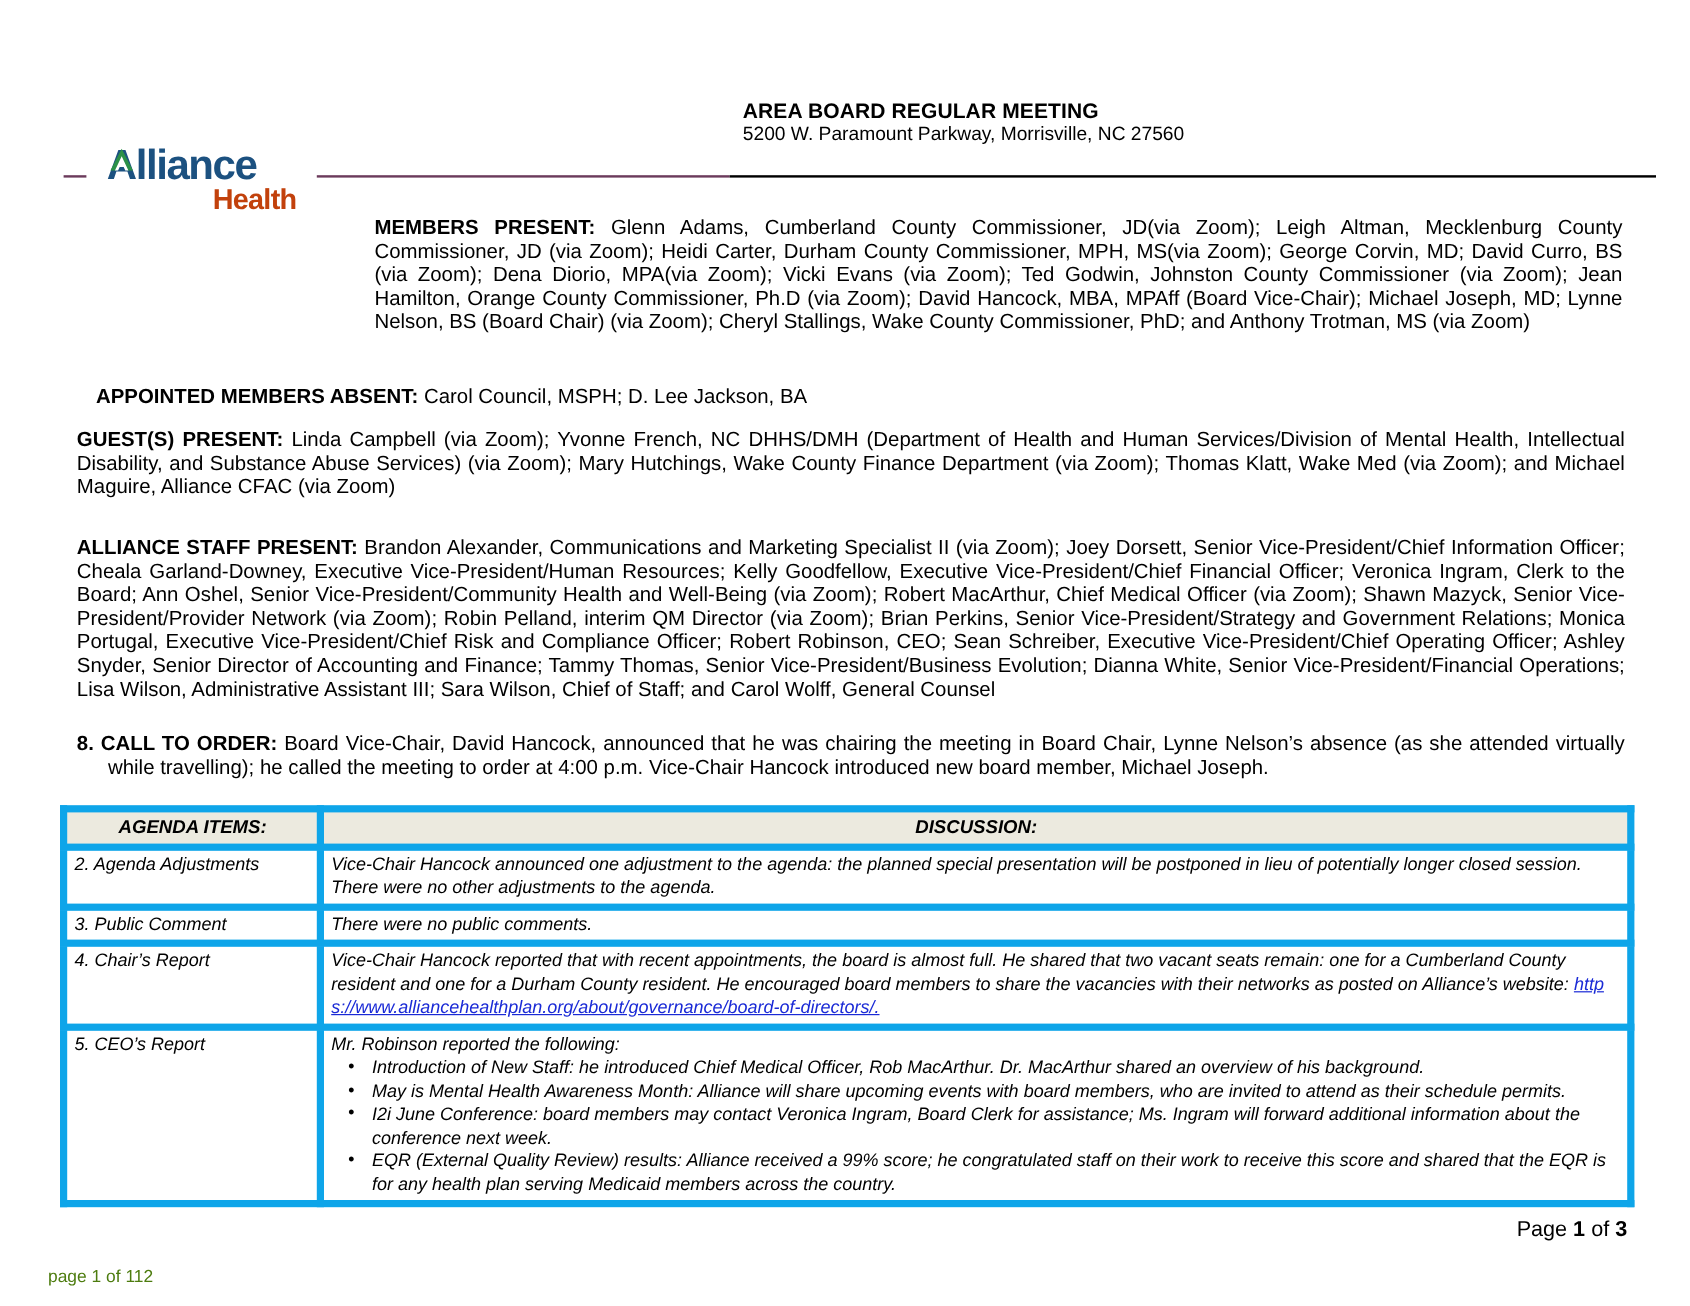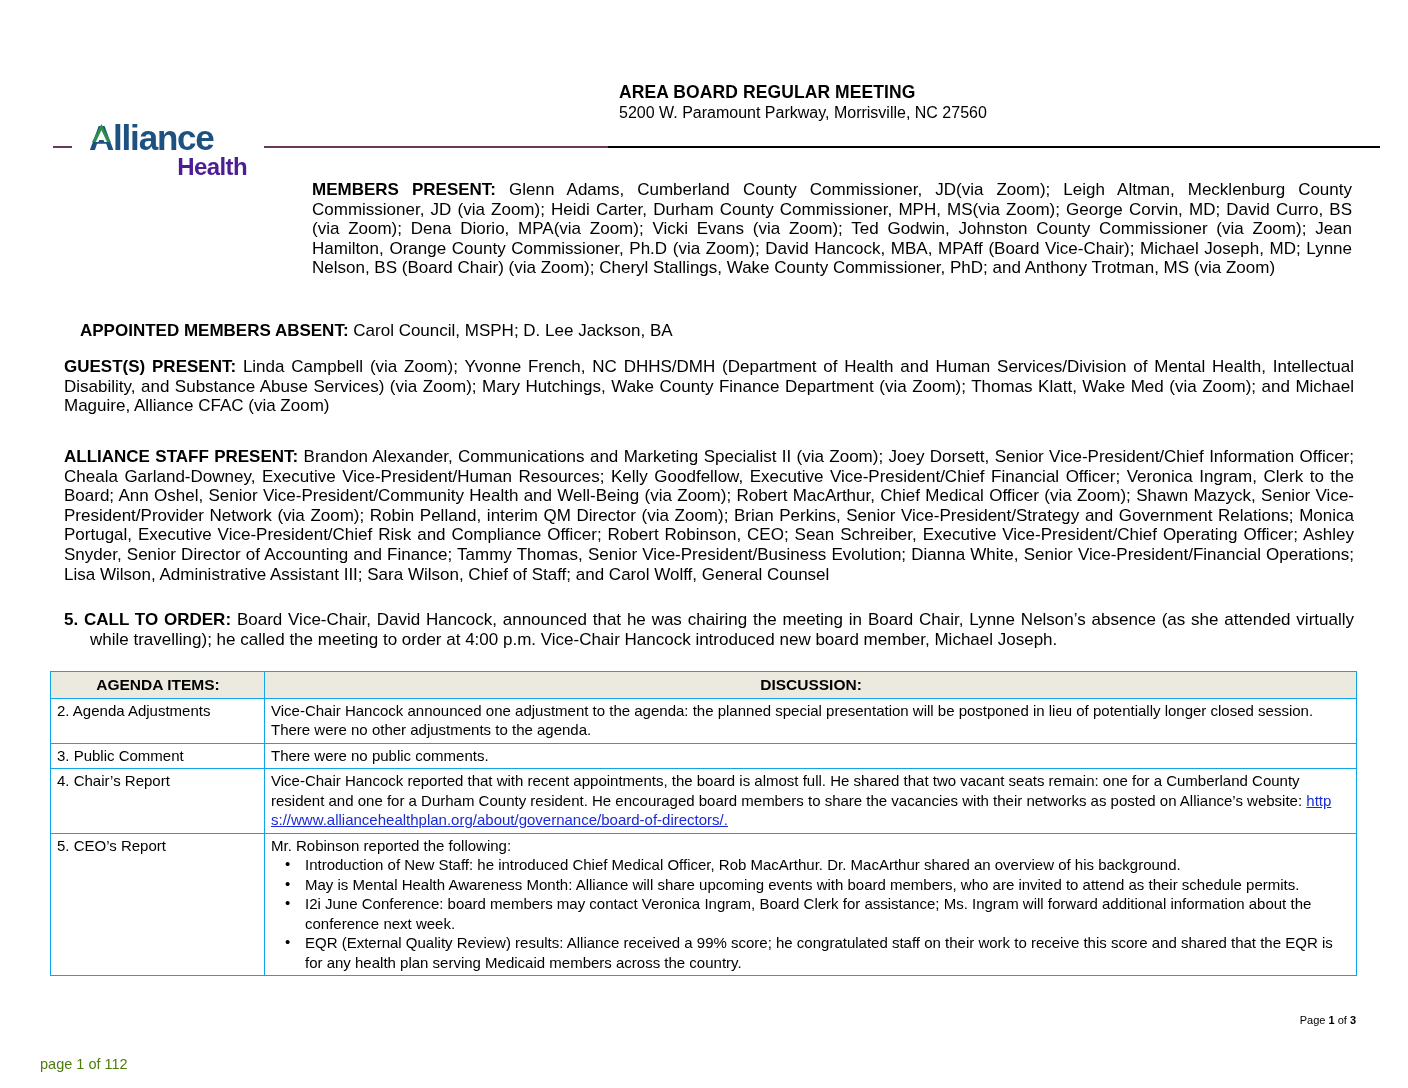--- a/index.html
+++ b/index.html
@@ -116,21 +116,21 @@
     width: 23px;
     height: 21px;
     overflow: hidden;
   }
   #logo-health {
     position: absolute;
     right: 17px;
     top: 44px;
     font-size: 24px;
     font-weight: bold;
-    color: #4c1d95;
+    color: #c2410c;
     letter-spacing: -0.6px;
     line-height: 26px;
   }
 
   
   .para {
     position: absolute;
     font-size: 17px;
     line-height: 19.6px;
     text-align: justify;
@@ -153,25 +153,26 @@
   #agenda-table {
     position: absolute;
     left: 50px;
     top: 671px;
     width: 1306px;
     border-collapse: collapse;
     table-layout: fixed;
     font-size: 15px;
   }
   #agenda-table td, #agenda-table th {
-    border: 1px solid #0ea5e9;
+    border: 6px solid #0ea5e9;
     vertical-align: top;
     padding: 2px 5px 3px 6px;
     line-height: 19.5px;
     font-weight: normal;
+    font-style: italic;
   }
   #agenda-table thead th {
     background: #eceadf;
     text-align: center;
     font-weight: bold;
     font-size: 15.5px;
     padding-top: 3px;
     padding-bottom: 3px;
   }
   #agenda-table col.c1 { width: 214px; }
@@ -198,21 +199,21 @@
     left: -20px;
     top: -1px;
     font-size: 15px;
   }
 
   
   #page-of {
     position: absolute;
     right: 52px;
     top: 1014px;
-    font-size: 11px;
+    font-size: 18px;
     white-space: nowrap;
   }
   #page-of b { font-weight: bold; }
   #doc-footer {
     position: absolute;
     left: 40px;
     top: 1056px;
     font-size: 14.5px;
     color: #4d7c0f;
   }
@@ -252,21 +253,21 @@
 
   <div class="para" id="p-guests">
     <b>GUEST(S) PRESENT:</b><span> Linda Campbell (via Zoom); Yvonne French, NC DHHS/DMH (Department of Health and Human Services/Division of Mental Health, Intellectual Disability, and Substance Abuse Services) (via Zoom); Mary Hutchings, Wake County Finance Department (via Zoom); Thomas Klatt, Wake Med (via Zoom); and Michael Maguire, Alliance CFAC (via Zoom)</span>
   </div>
 
   <div class="para" id="p-staff">
     <b>ALLIANCE STAFF PRESENT:</b><span> Brandon Alexander, Communications and Marketing Specialist II (via Zoom); Joey Dorsett, Senior Vice-President/Chief Information Officer; Cheala Garland-Downey, Executive Vice-President/Human Resources; Kelly Goodfellow, Executive Vice-President/Chief Financial Officer; Veronica Ingram, Clerk to the Board; Ann Oshel, Senior Vice-President/Community Health and Well-Being (via Zoom); Robert MacArthur, Chief Medical Officer (via Zoom); Shawn Mazyck, Senior Vice-President/Provider Network (via Zoom); Robin Pelland, interim QM Director (via Zoom); Brian Perkins, Senior Vice-President/Strategy and Government Relations; Monica Portugal, Executive Vice-President/Chief Risk and Compliance Officer; Robert Robinson, CEO; Sean Schreiber, Executive Vice-President/Chief Operating Officer; Ashley Snyder, Senior Director of Accounting and Finance; Tammy Thomas, Senior Vice-President/Business Evolution; Dianna White, Senior Vice-President/Financial Operations; Lisa Wilson, Administrative Assistant III; Sara Wilson, Chief of Staff; and Carol Wolff, General Counsel</span>
   </div>
 
   <div class="para" id="p-call">
-    <span class="hang"><b>5. CALL TO ORDER:</b><span> Board Vice-Chair, David Hancock, announced that he was chairing the meeting in Board Chair, Lynne Nelson’s absence (as she attended virtually while travelling); he called the meeting to order at 4:00 p.m. Vice-Chair Hancock introduced new board member, Michael Joseph.</span></span>
+    <span class="hang"><b>8. CALL TO ORDER:</b><span> Board Vice-Chair, David Hancock, announced that he was chairing the meeting in Board Chair, Lynne Nelson’s absence (as she attended virtually while travelling); he called the meeting to order at 4:00 p.m. Vice-Chair Hancock introduced new board member, Michael Joseph.</span></span>
   </div>
 
   <table id="agenda-table">
     <colgroup>
         <col class="c1">
         <col class="c2">
       </colgroup>
     <thead>
       <tr>
         <th>AGENDA ITEMS:</th>

